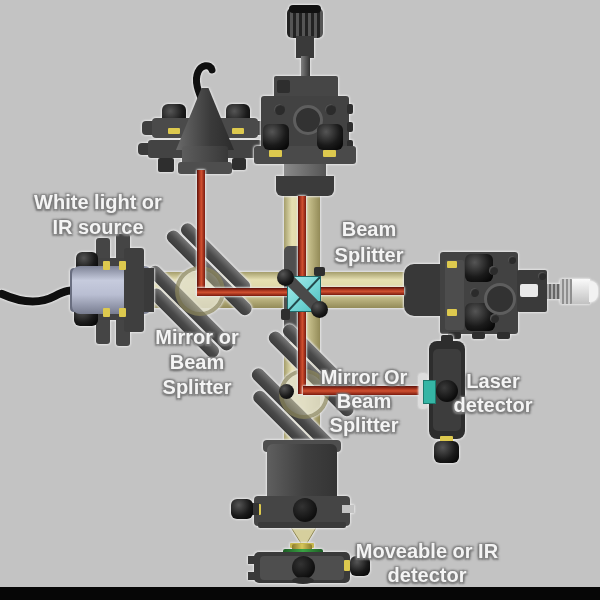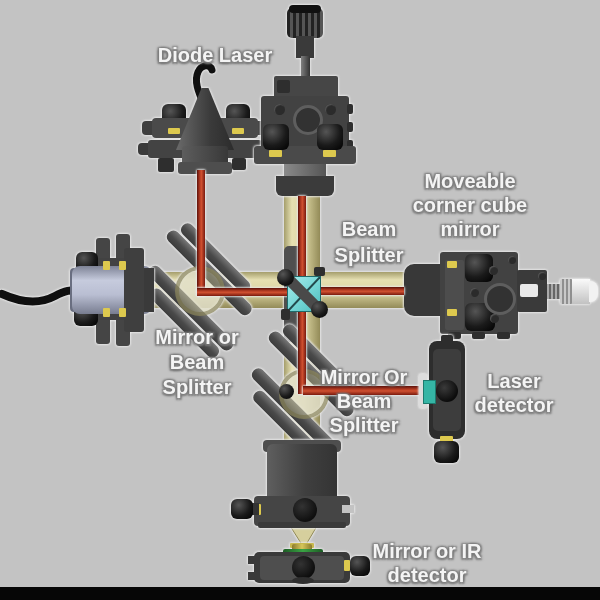--- a/index.html
+++ b/index.html
@@ -215,31 +215,29 @@
     <div class="abs" style="left:248px;top:556px;width:10px;height:8px;background:#3a3a3a"></div>
     <div class="abs" style="left:248px;top:572px;width:10px;height:8px;background:#3a3a3a"></div>
     <div class="abs" style="left:254px;top:552px;width:96px;height:31px;background:#3a3a3a;border-radius:5px"></div>
     <div class="abs" style="left:260px;top:556px;width:84px;height:24px;background:#4e4e4e;border-radius:4px"></div>
     <div class="abs" style="left:292px;top:556px;width:23px;height:23px;background:radial-gradient(circle at 38% 35%,#333,#0e0e0e 70%);border-radius:50%"></div>
     <div class="abs" style="left:292px;top:577px;width:22px;height:7px;background:#2f2f2f;border-radius:50%"></div>
     <div class="abs yellow" style="left:344px;top:560px;width:6px;height:11px"></div>
     <div class="abs blackknob" style="left:350px;top:556px;width:20px;height:20px"></div>
   </div>
 
-  <div class="abs lbl" style="left:130px;top:43px;width:170px">Diode Laser</div>
-  <div class="abs lbl" style="left:390px;top:169px;width:160px">Moveable
-corner cube
-mirror</div>
+  <div class="abs lbl" style="left:18px;top:190px;width:160px;line-height:25px">White light or
+IR source</div>
   <div class="abs lbl" style="left:309px;top:216px;width:120px;line-height:26px">Beam
 Splitter</div>
   <div class="abs lbl" style="left:127px;top:325px;width:140px;line-height:25px">Mirror or
 Beam
 Splitter</div>
   <div class="abs lbl" style="left:294px;top:365px;width:140px">Mirror Or
 Beam
 Splitter</div>
-  <div class="abs lbl" style="left:444px;top:369px;width:140px">Laser
+  <div class="abs lbl" style="left:423px;top:369px;width:140px">Laser
 detector</div>
-  <div class="abs lbl" style="left:347px;top:539px;width:160px">Mirror or IR
+  <div class="abs lbl" style="left:347px;top:539px;width:160px">Moveable or IR
 detector</div>
 
   <div class="abs" style="left:0;top:587px;width:600px;height:13px;background:#060606;z-index:11"></div>
 </div>
 
 </body></html>

